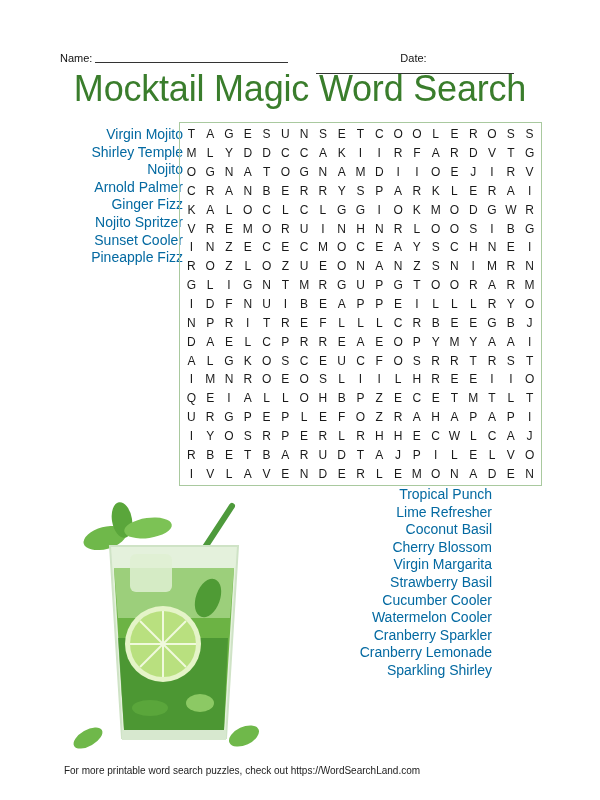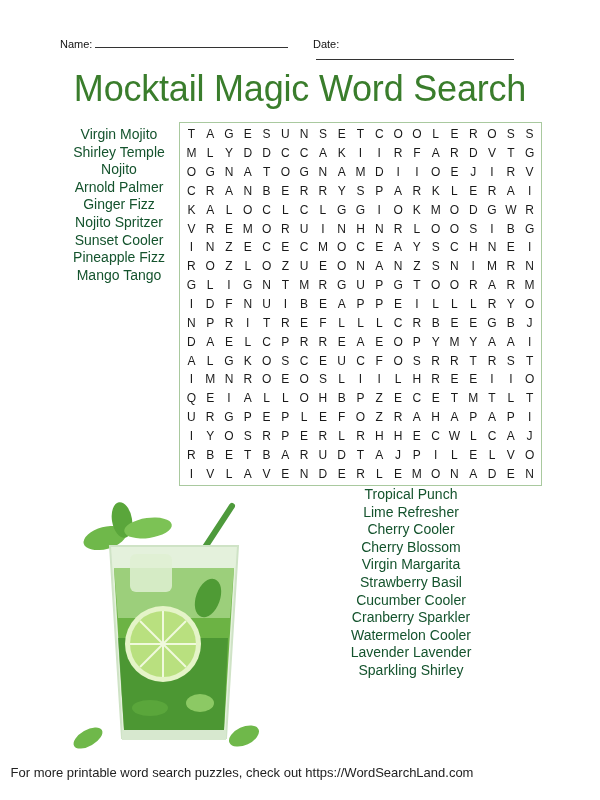--- a/index.html
+++ b/index.html
@@ -1,42 +1,42 @@
 <!DOCTYPE html>
 <html><head>
 <meta charset="utf-8">
 <style>
   * { box-sizing: border-box; margin: 0; padding: 0; }
   html, body { width: 600px; height: 800px; background: #ffffff; overflow: hidden; }
   body { position: relative; font-family: "Liberation Sans", "DejaVu Sans", sans-serif; color: #111; }
 
-  .header-line { position: absolute; top: 38px; font-size: 11px; color: #111; display: flex; align-items: flex-start; }
+  .header-line { position: absolute; top: 52px; font-size: 11px; color: #111; display: flex; align-items: center; }
   .header-line .rule { display: inline-block; border-bottom: 1px solid #333; height: 10px; margin-left: 3px; }
   #name-field { left: 60px; }
   #name-field .rule { width: 193px; }
   #date-field { left: 313px; flex-direction: column; }
   #date-field .rule { width: 198px; }
 
   .title { position: absolute; top: 68px; left: 0; width: 600px; text-align: center;
            font-size: 36px; color: #3a7d2c; font-family: "Liberation Sans", sans-serif; letter-spacing: -0.2px; }
 
-  .word-list { position: absolute; text-align: center; font-size: 14px; color: #14532d; line-height: 17.6px; }
+  .word-list { position: absolute; text-align: right; font-size: 14px; color: #0369a1; line-height: 17.6px; }
   #list-left { left: 55px; top: 126px; width: 128px; }
   #list-right { left: 330px; top: 486px; width: 162px; }
 
   .grid-box { position: absolute; left: 179px; top: 122px; width: 363px; height: 364px;
               border: 1.5px solid #a9c99f; padding: 2px 2px; }
   .grid { display: grid; grid-template-columns: repeat(19, 1fr); grid-template-rows: repeat(19, 1fr);
           width: 100%; height: 100%; }
   .cell { display: flex; align-items: center; justify-content: center; font-size: 12px; color: #1a1a1a;
           font-family: "Liberation Sans", sans-serif; }
 
   .illustration { position: absolute; left: 60px; top: 498px; width: 210px; height: 255px; }
 
-  .footer { position: absolute; top: 765px; left: 0; width: 484px; text-align: center; font-size: 13px; color: #222; }
+  .footer { position: absolute; top: 765px; left: 0; width: 484px; text-align: center; font-size: 10px; color: #222; }
 </style>
 </head>
 <body>
 
 <div class="header-line" id="name-field">
   <span>Name:</span>
   <span class="rule"></span>
 </div>
 <div class="header-line" id="date-field">
   <span>Date:</span>
@@ -47,21 +47,20 @@
 
 <div class="word-list" id="list-left">
   <div>Virgin Mojito</div>
   <div>Shirley Temple</div>
   <div>Nojito</div>
   <div>Arnold Palmer</div>
   <div>Ginger Fizz</div>
   <div>Nojito Spritzer</div>
   <div>Sunset Cooler</div>
   <div>Pineapple Fizz</div>
-  <div>Mango Tango</div>
 </div>
 
 <div class="grid-box">
   <div class="grid" id="grid">
       <div class="cell">T</div>
       <div class="cell">A</div>
       <div class="cell">G</div>
       <div class="cell">E</div>
       <div class="cell">S</div>
       <div class="cell">U</div>
@@ -419,28 +418,28 @@
       <div class="cell">A</div>
       <div class="cell">D</div>
       <div class="cell">E</div>
       <div class="cell">N</div>
     </div>
 </div>
 
 <div class="word-list" id="list-right">
   <div>Tropical Punch</div>
   <div>Lime Refresher</div>
-  <div>Cherry Cooler</div>
+  <div>Coconut Basil</div>
   <div>Cherry Blossom</div>
   <div>Virgin Margarita</div>
   <div>Strawberry Basil</div>
   <div>Cucumber Cooler</div>
+  <div>Watermelon Cooler</div>
   <div>Cranberry Sparkler</div>
-  <div>Watermelon Cooler</div>
-  <div>Lavender Lavender</div>
+  <div>Cranberry Lemonade</div>
   <div>Sparkling Shirley</div>
 </div>
 
 <div class="illustration">
   <svg width="210" height="255" viewBox="0 0 210 255">
 
     <line x1="138" y1="60" x2="172" y2="8" stroke="#4e9a3c" stroke-width="6" stroke-linecap="round"></line>
 
     <ellipse cx="45" cy="40" rx="22" ry="11" fill="#6fb84a" transform="rotate(-15 45 40)"></ellipse>
     <ellipse cx="62" cy="22" rx="10" ry="18" fill="#5aa63b" transform="rotate(-10 62 22)"></ellipse>

